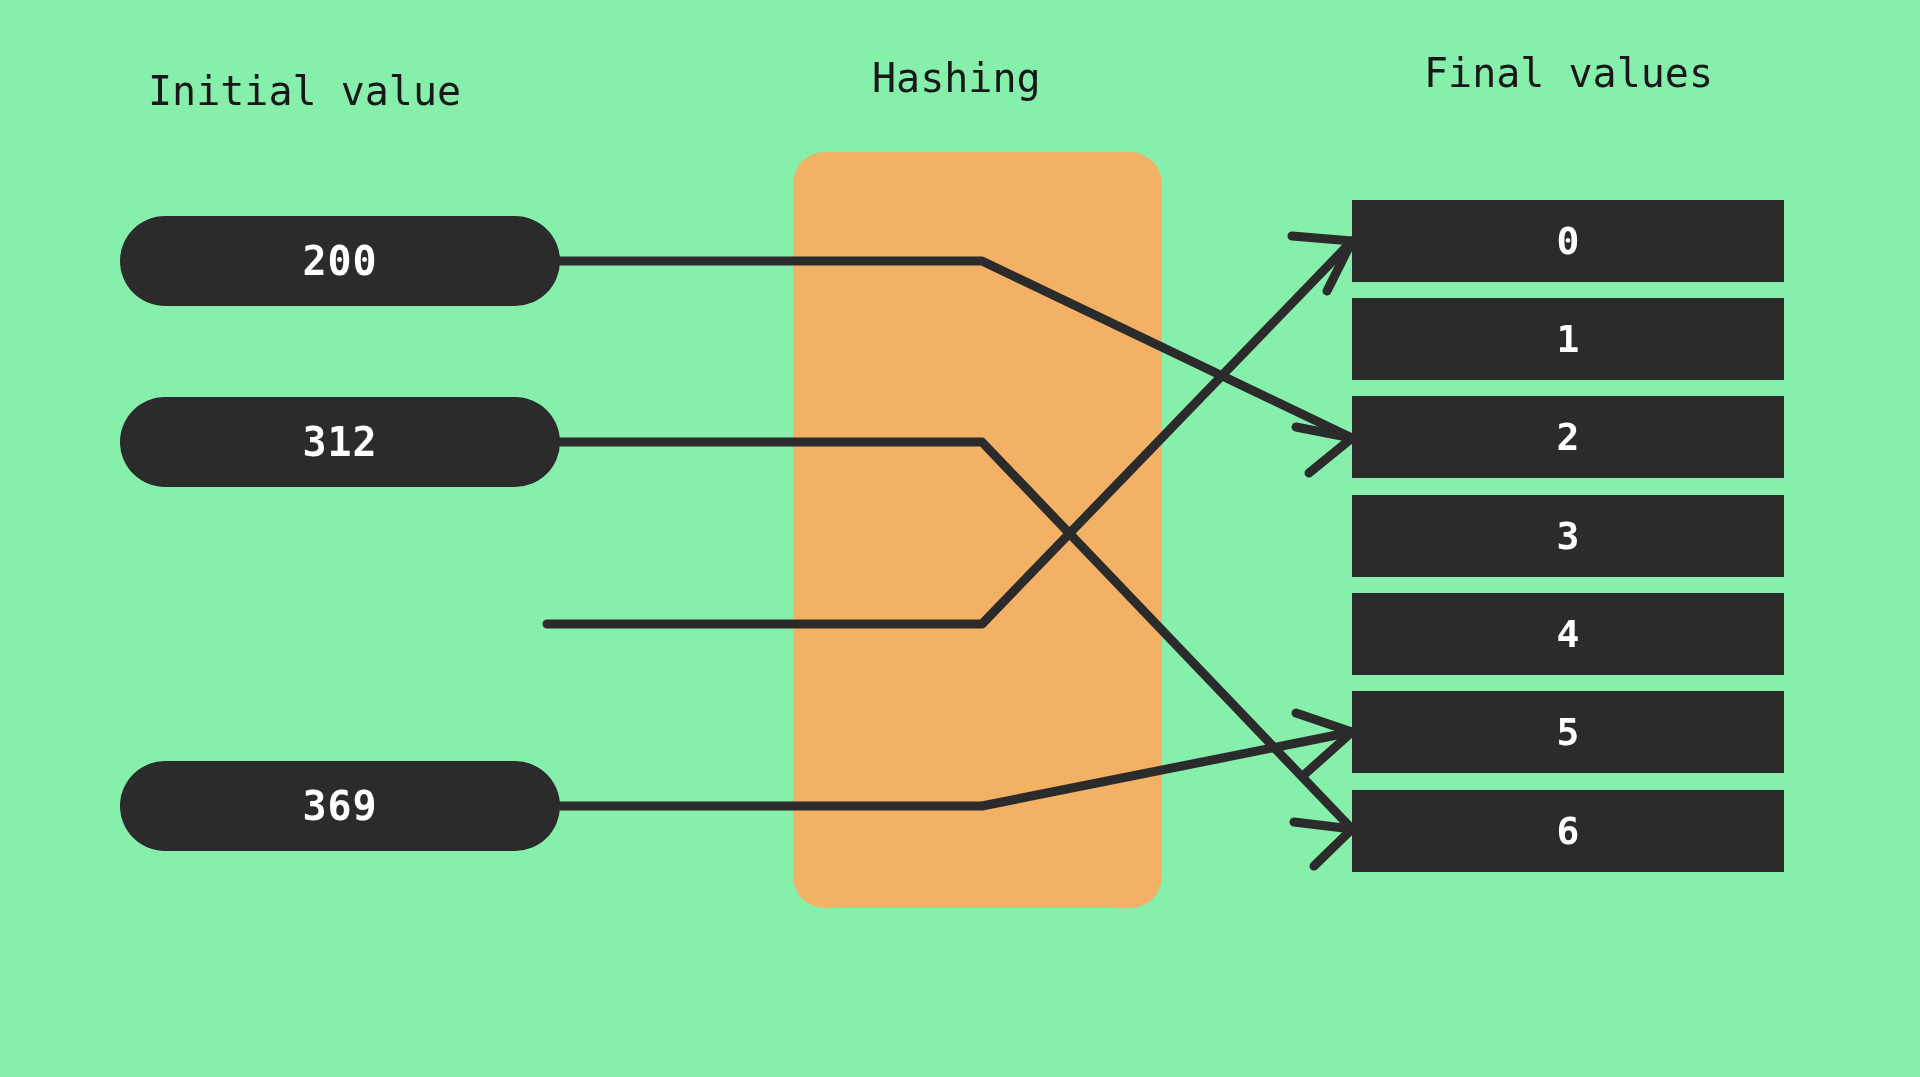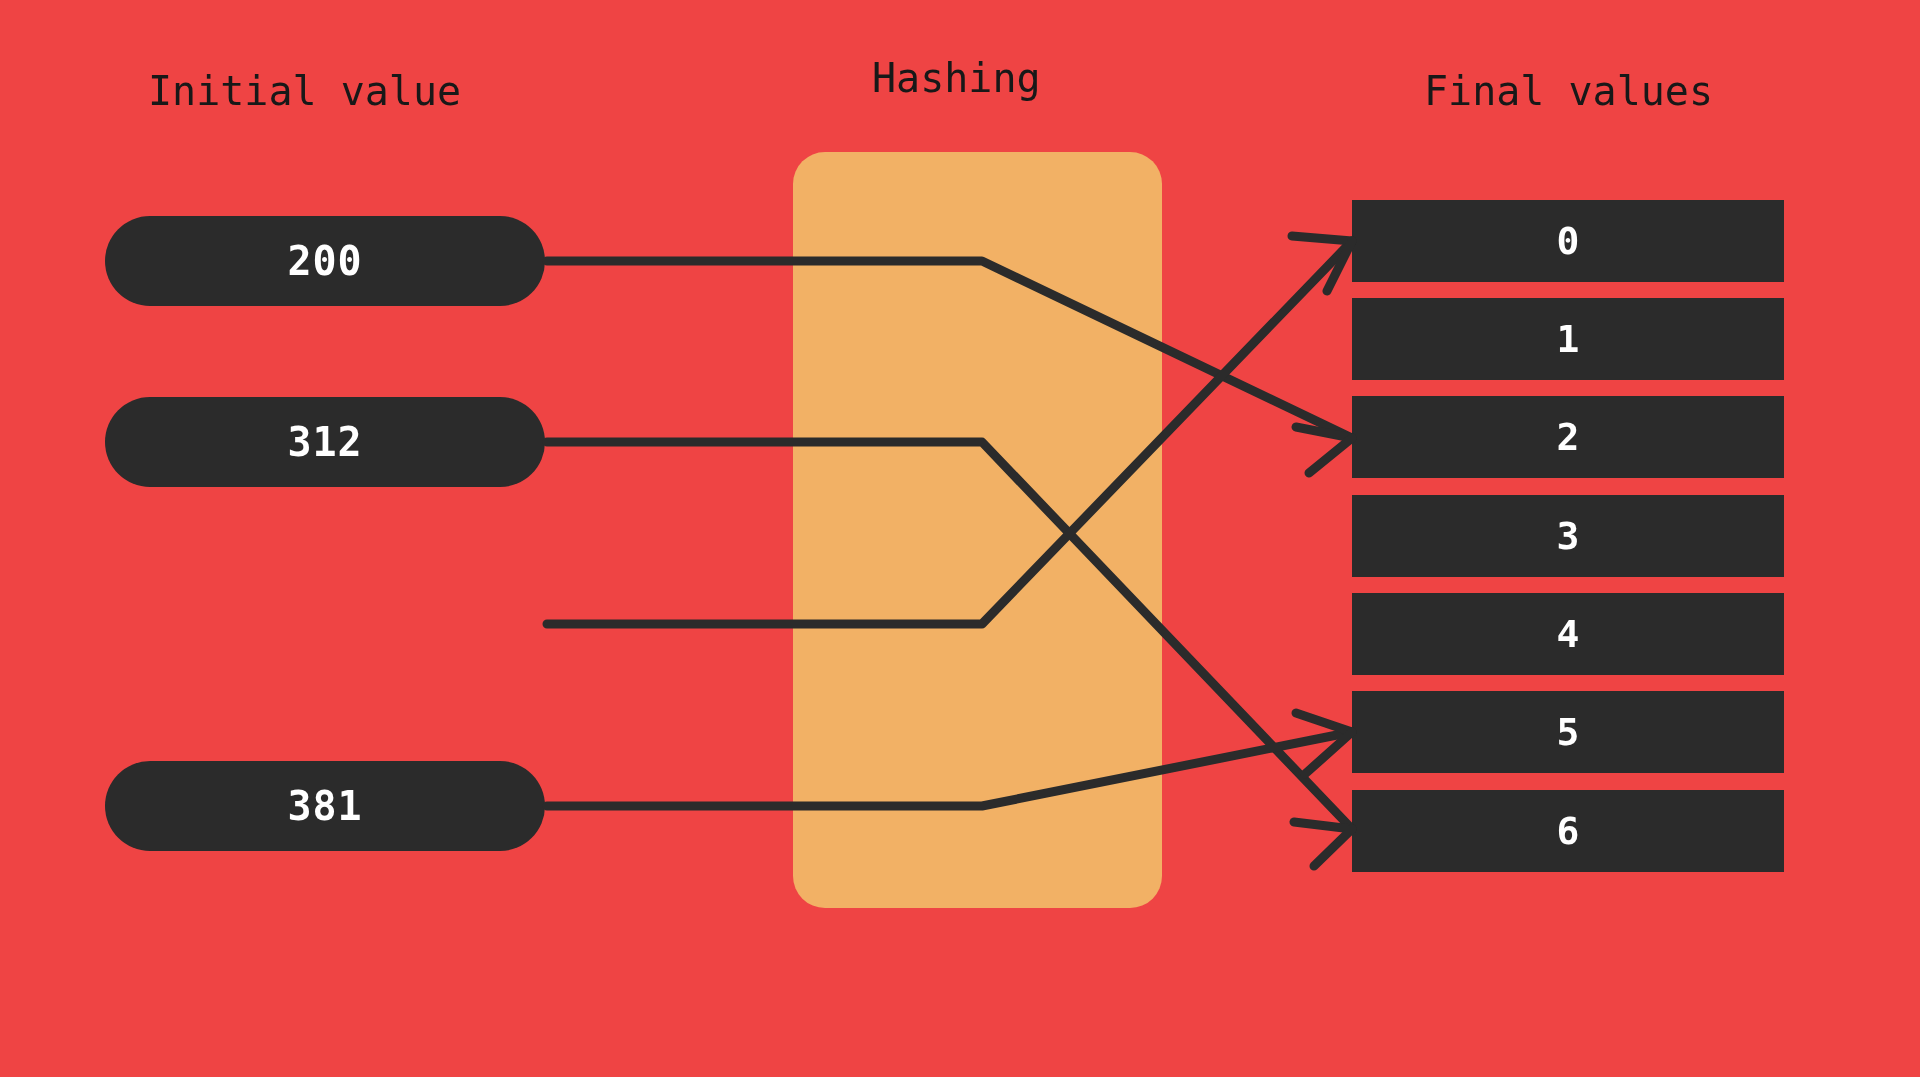--- a/index.html
+++ b/index.html
@@ -10,53 +10,53 @@
   body {
     width: 1920px;
     height: 1077px;
     overflow: hidden;
     font-family: "DejaVu Sans Mono", "Liberation Mono", monospace;
   }
   #canvas {
     position: relative;
     width: 1920px;
     height: 1077px;
-    background: #ef4444;
+    background: #86efac;
   }
 
   
   .heading {
     position: absolute;
     font-family: "DejaVu Sans Mono", "Liberation Mono", monospace;
     font-size: 40px;
     font-weight: 400;
     color: #181818;
     letter-spacing: 0px;
     white-space: nowrap;
     line-height: 1;
   }
   #heading-initial { left: 148px;  top: 71px; }
   #heading-hashing { left: 872px;  top: 58px; }
-  #heading-final   { left: 1424px; top: 71px; }
+  #heading-final   { left: 1424px; top: 53px; }
 
   
   #hash-band {
     position: absolute;
     left: 793px;
     top: 152px;
     width: 369px;
     height: 756px;
     background: #f2b165;
     border-radius: 32px;
   }
 
   
   .pill {
     position: absolute;
-    left: 105px;
+    left: 120px;
     width: 440px;
     height: 90px;
     background: #2b2b2b;
     border-radius: 45px;
     display: flex;
     align-items: center;
     justify-content: center;
     box-sizing: border-box;
   }
   .pill-label {
@@ -135,21 +135,21 @@
 
   <div id="hash-band"></div>
 
   <div class="pill" id="pill-0">
     <span class="pill-label">200</span>
   </div>
   <div class="pill" id="pill-1">
     <span class="pill-label">312</span>
   </div>
   <div class="pill" id="pill-3">
-    <span class="pill-label">381</span>
+    <span class="pill-label">369</span>
   </div>
 
   <div id="slot-table">
     <div class="slot" style="top:0px">
       <span class="slot-label">0</span>
     </div>
     <div class="slot" style="top:98px">
       <span class="slot-label">1</span>
     </div>
     <div class="slot" style="top:196px">

